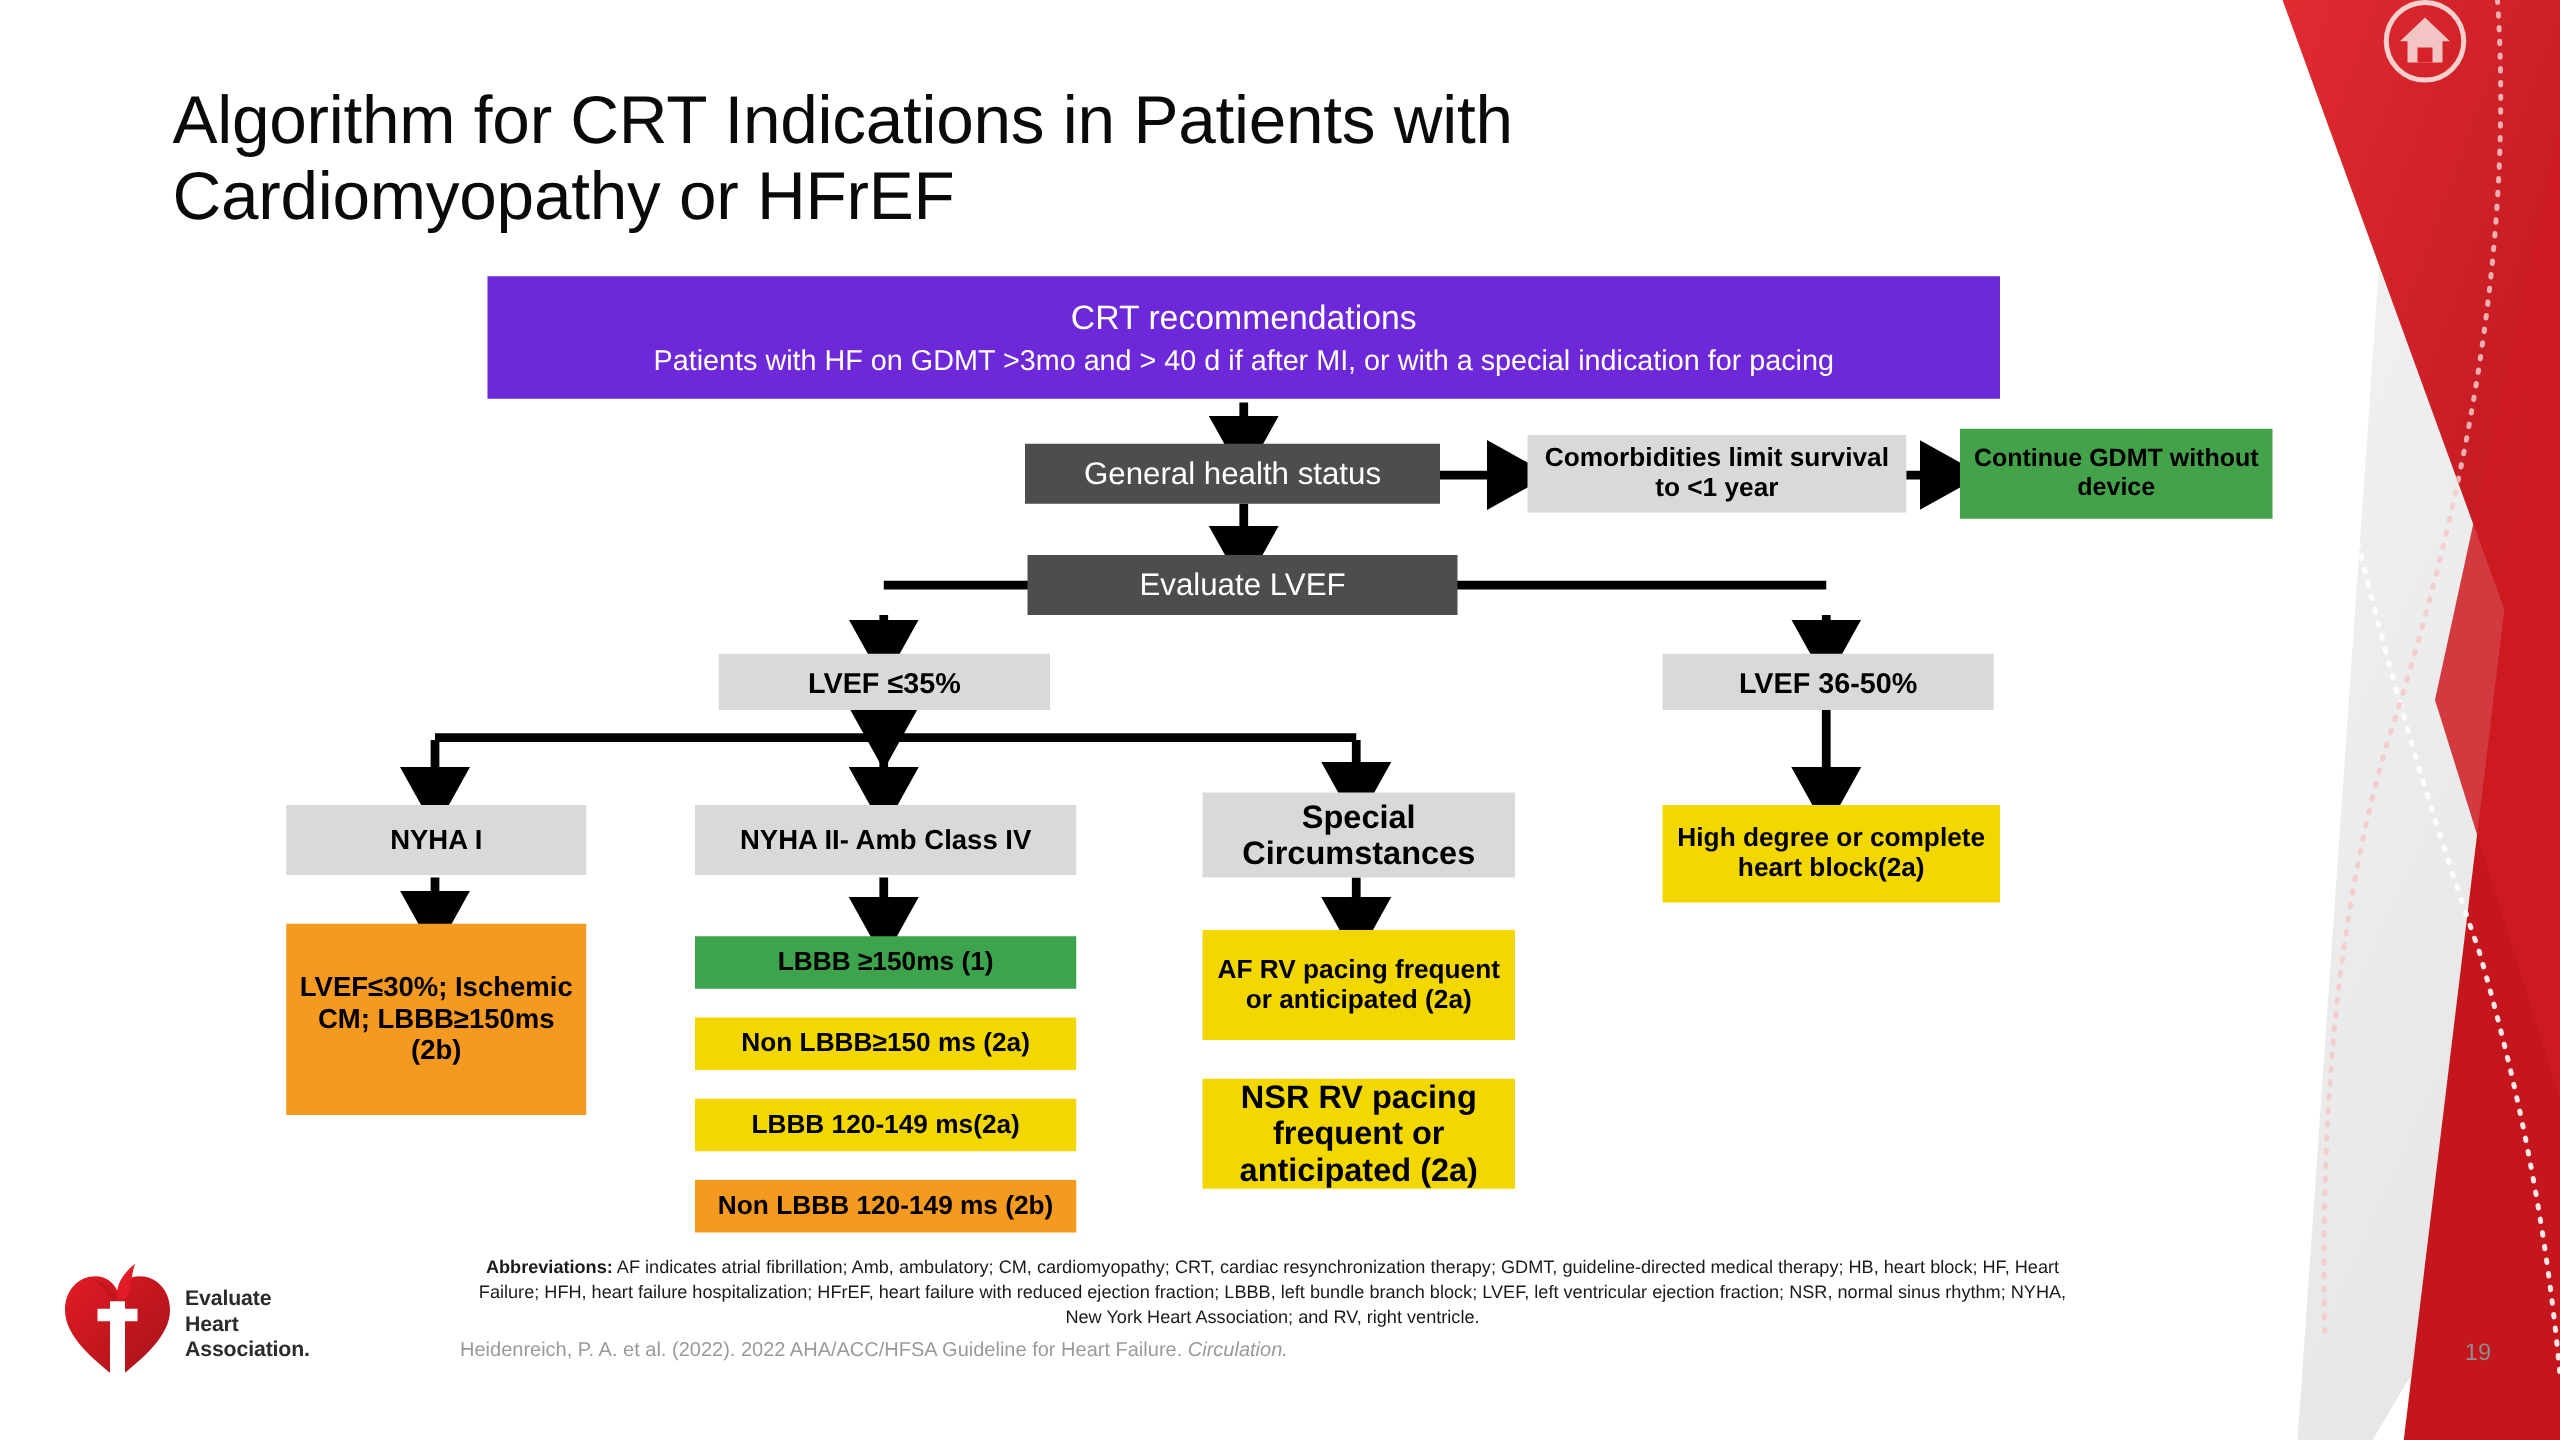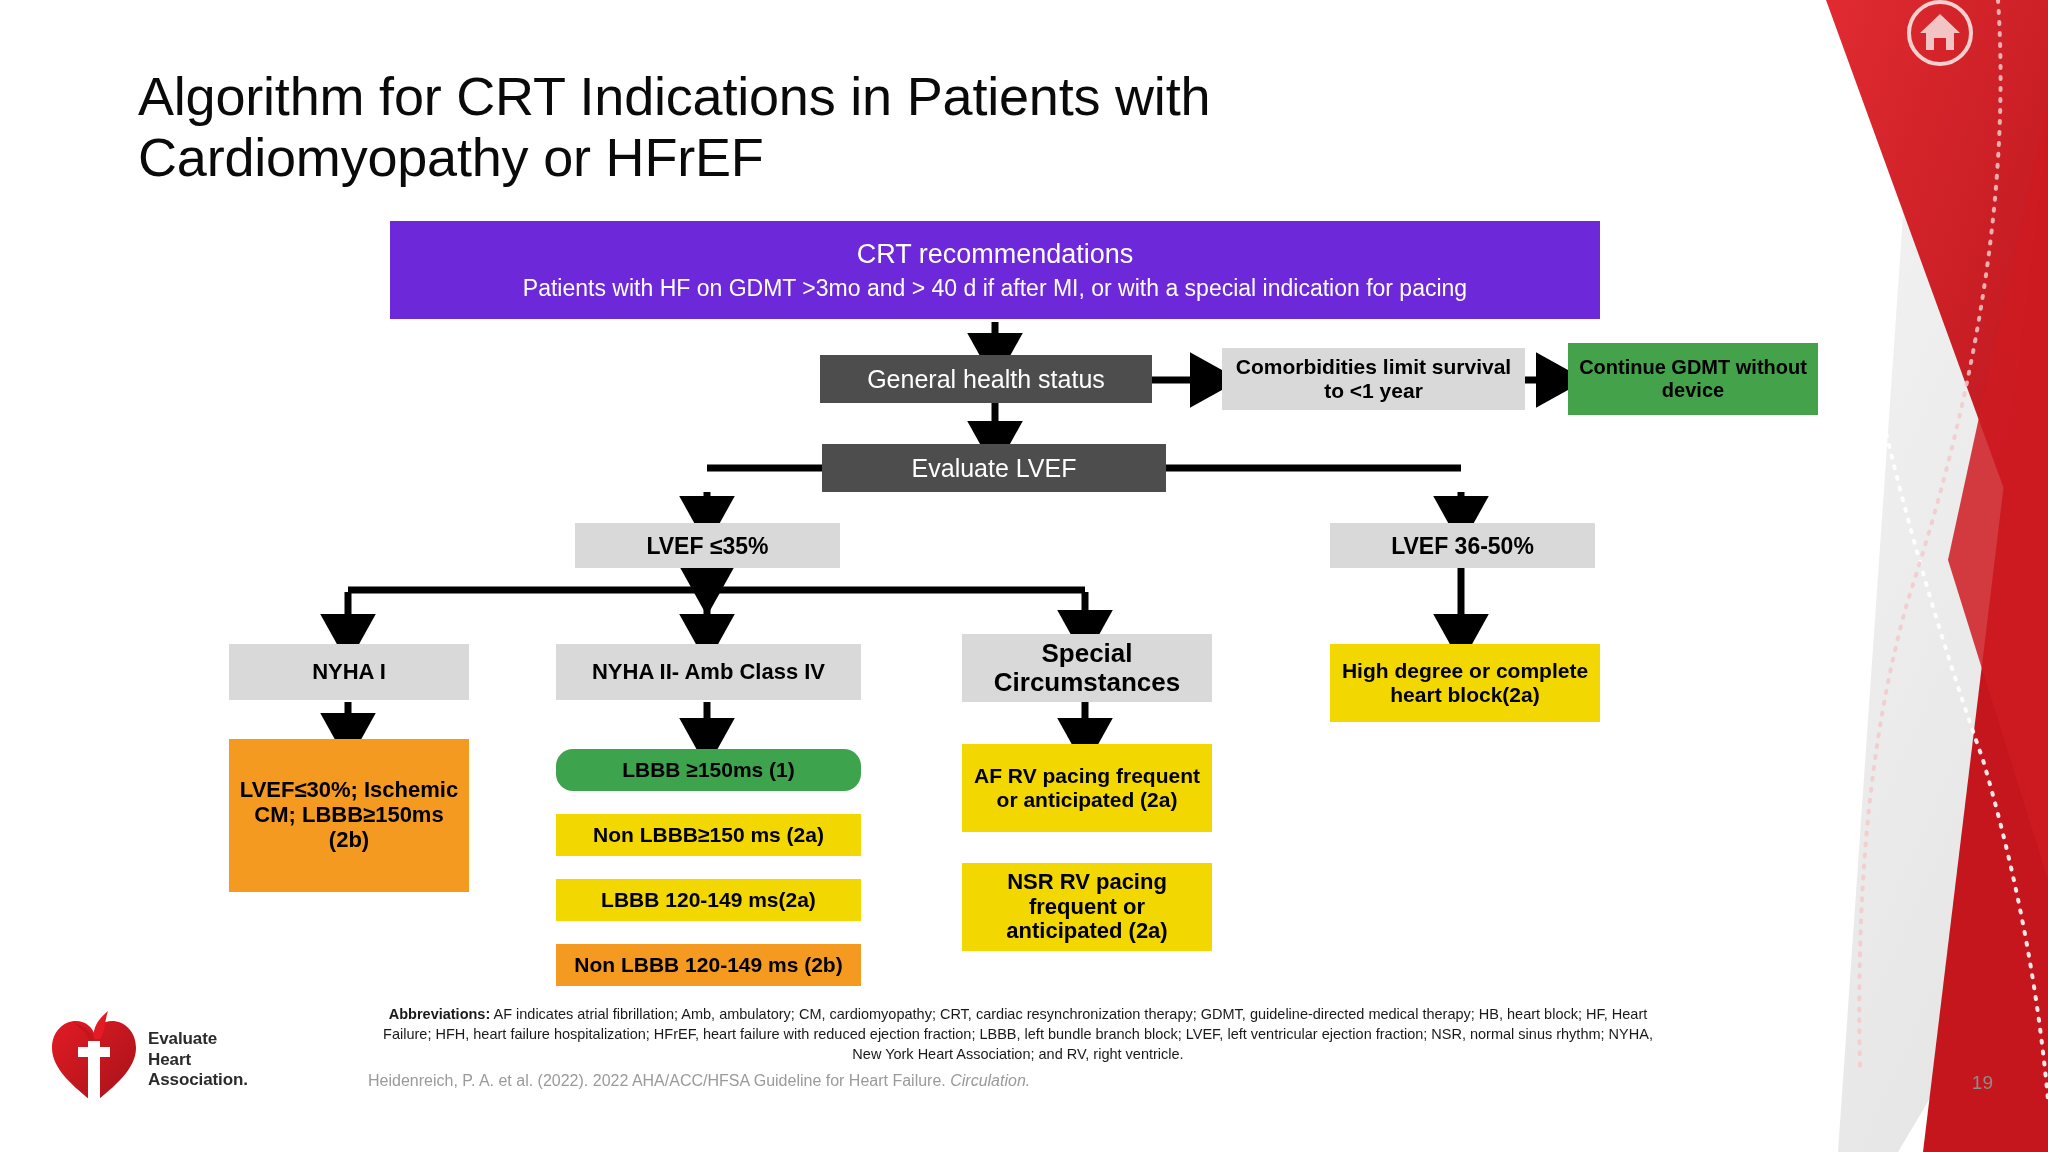--- a/index.html
+++ b/index.html
@@ -187,27 +187,27 @@
   <div class="node n-gray" style="left:229px; top:644px; width:240px; height:56px; font-size:22px;">NYHA I</div>
 
   <div class="node n-gray" style="left:556px; top:644px; width:305px; height:56px; font-size:22px;">NYHA II- Amb Class IV</div>
 
   <div class="node n-gray" style="left:962px; top:634px; width:250px; height:68px; font-size:26px; padding:0 12px;">Special Circumstances</div>
 
   <div class="node n-yellow" style="left:1330px; top:644px; width:270px; height:78px; font-size:21px; padding:0 8px;">High degree or complete heart block(2a)</div>
 
   <div class="node n-orange" style="left:229px; top:739px; width:240px; height:153px; font-size:22px; padding:0 10px;">LVEF≤30%; Ischemic CM; LBBB≥150ms (2b)</div>
 
-  <div class="node n-green2" style="left:556px; top:749px; width:305px; height:42px; font-size:21px;border-radius:17px;">LBBB ≥150ms (1)</div>
+  <div class="node n-green2" style="left:556px; top:749px; width:305px; height:42px; font-size:21px;">LBBB ≥150ms (1)</div>
   <div class="node n-yellow" style="left:556px; top:814px; width:305px; height:42px; font-size:21px;">Non LBBB≥150 ms (2a)</div>
   <div class="node n-yellow" style="left:556px; top:879px; width:305px; height:42px; font-size:21px;">LBBB 120-149 ms(2a)</div>
   <div class="node n-orange" style="left:556px; top:944px; width:305px; height:42px; font-size:21px;">Non LBBB 120-149 ms (2b)</div>
 
   <div class="node n-yellow" style="left:962px; top:744px; width:250px; height:88px; font-size:21px; padding:0 8px;">AF RV pacing frequent or anticipated (2a)</div>
-  <div class="node n-yellow" style="left:962px; top:863px; width:250px; height:88px; font-size:22px; padding:0 24px;">NSR RV pacing frequent or anticipated (2a)</div>
+  <div class="node n-yellow" style="left:962px; top:863px; width:250px; height:88px; font-size:26px; padding:0 24px;">NSR RV pacing frequent or anticipated (2a)</div>
 
 </div>
 
 <div class="abbrev">
   <b>Abbreviations:</b><span> AF indicates atrial fibrillation; Amb, ambulatory; CM, cardiomyopathy; CRT, cardiac resynchronization therapy;  GDMT, guideline-directed medical therapy; HB, heart block; HF, Heart Failure; HFH, heart failure hospitalization; HFrEF, heart failure with reduced ejection fraction; LBBB, left bundle branch block; LVEF, left ventricular ejection fraction;  NSR, normal sinus rhythm; NYHA, New York Heart Association; and RV, right ventricle.</span>
 </div>
 
 <div class="cite">
   <span>Heidenreich, P. A. et al. (2022). 2022 AHA/ACC/HFSA Guideline for Heart Failure. </span><i>Circulation.</i>
 </div>

